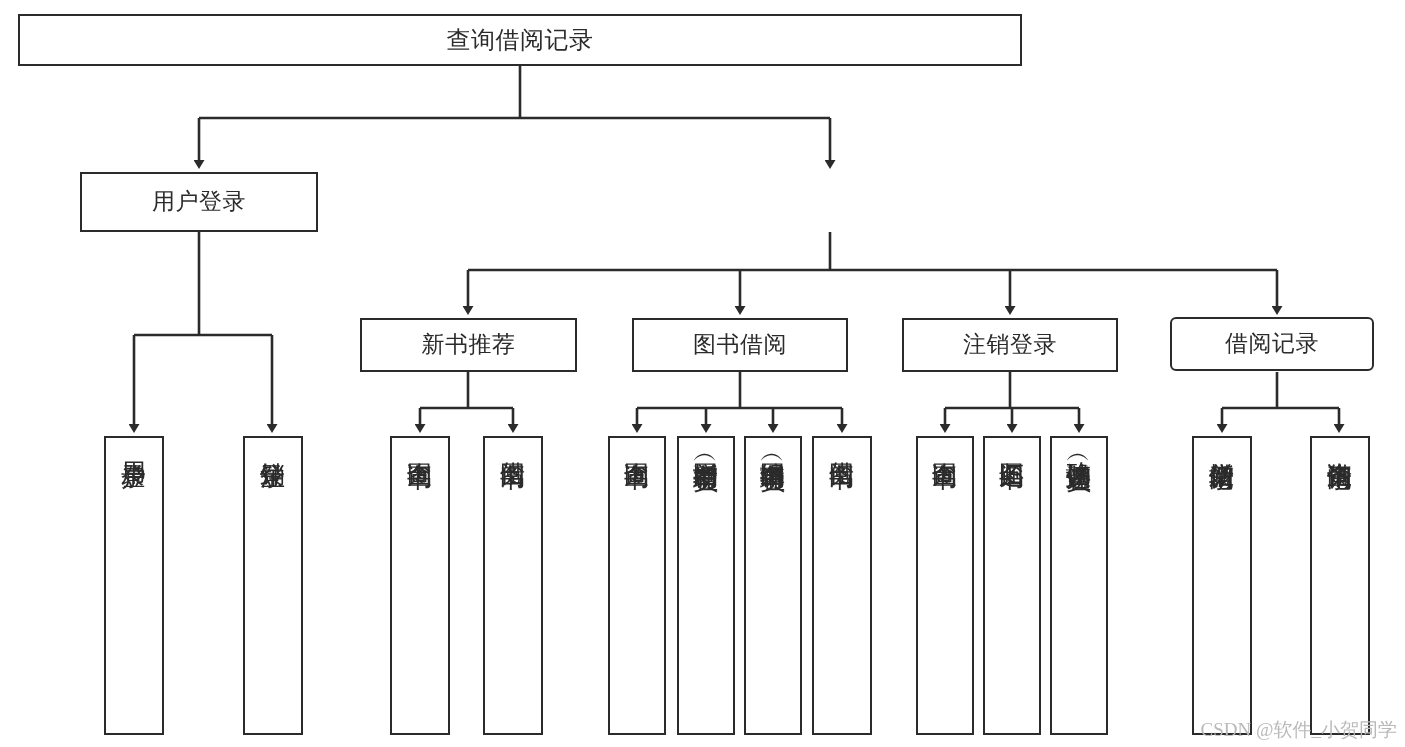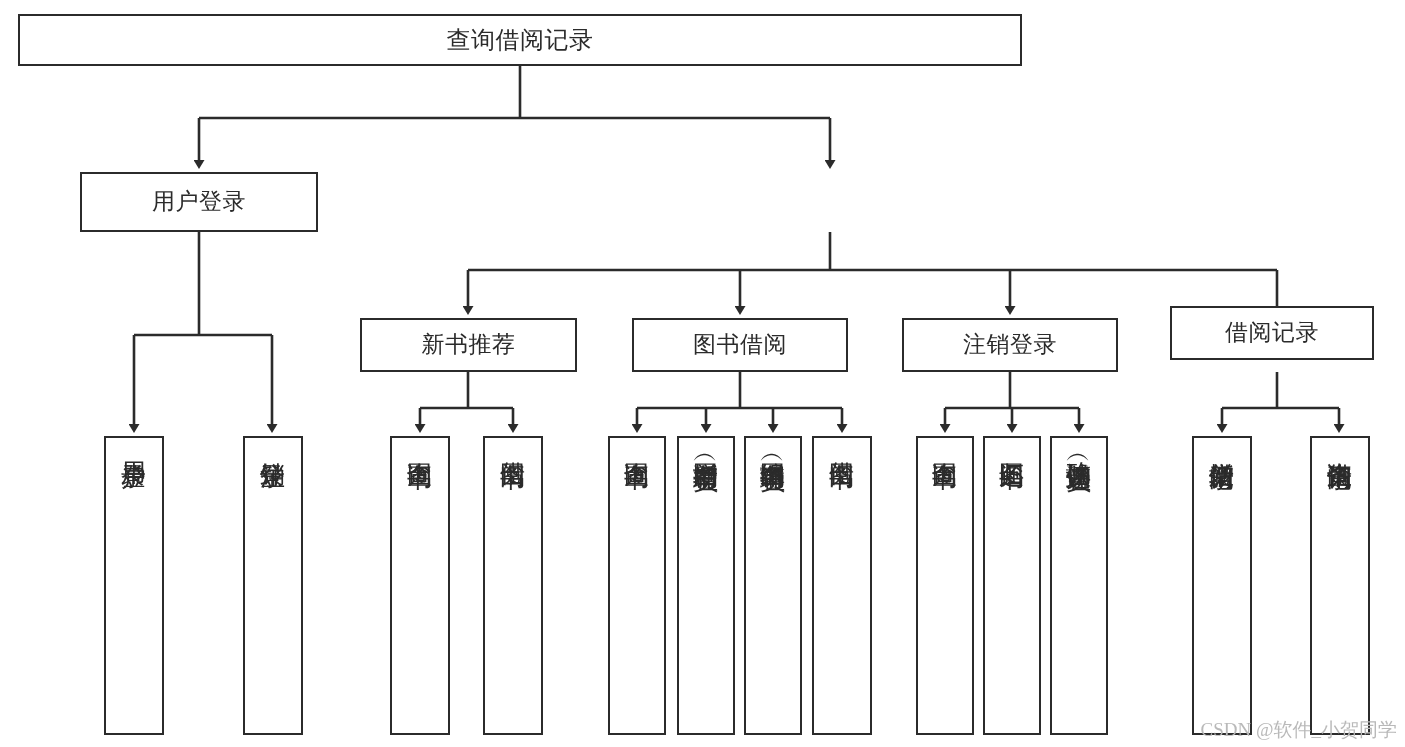--- a/index.html
+++ b/index.html
@@ -137,21 +137,21 @@
 
   <div class="node horizontal" style="left:360px; top:318px; width:217px; height:54px;">
     <span class="label">新书推荐</span>
   </div>
   <div class="node horizontal" style="left:632px; top:318px; width:216px; height:54px;">
     <span class="label">图书借阅</span>
   </div>
   <div class="node horizontal" style="left:902px; top:318px; width:216px; height:54px;">
     <span class="label">注销登录</span>
   </div>
-  <div class="node horizontal" style="left:1170px; top:306px; width:204px; height:54px;">
+  <div class="node horizontal" style="left:1170px; top:317px; width:204px; height:54px;border-radius:6px;">
     <span class="label">借阅记录</span>
   </div>
 
   <div class="node vertical" style="left:104px; top:436px; width:60px; height:299px;">
     <span class="label">用户登录</span>
   </div>
   <div class="node vertical" style="left:243px; top:436px; width:60px; height:299px;">
     <span class="label">注销登录</span>
   </div>
 

